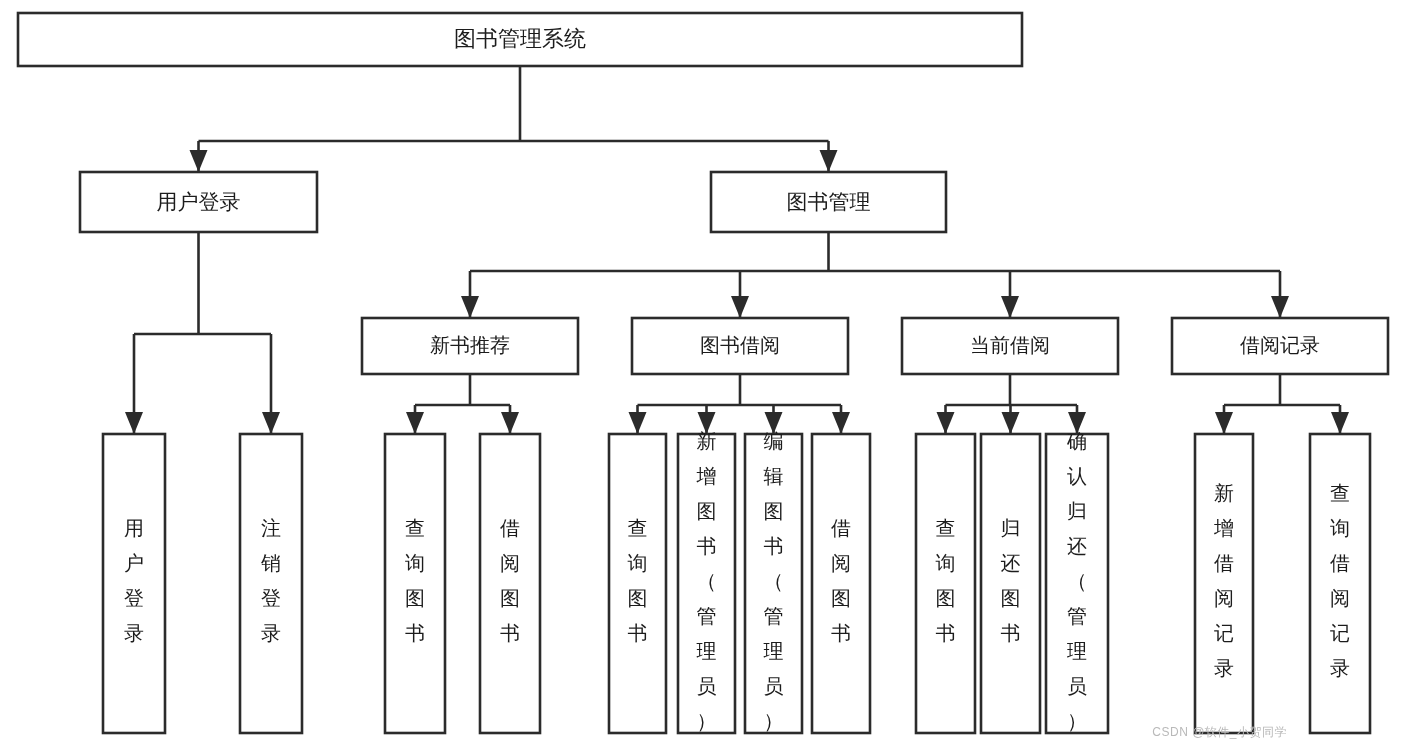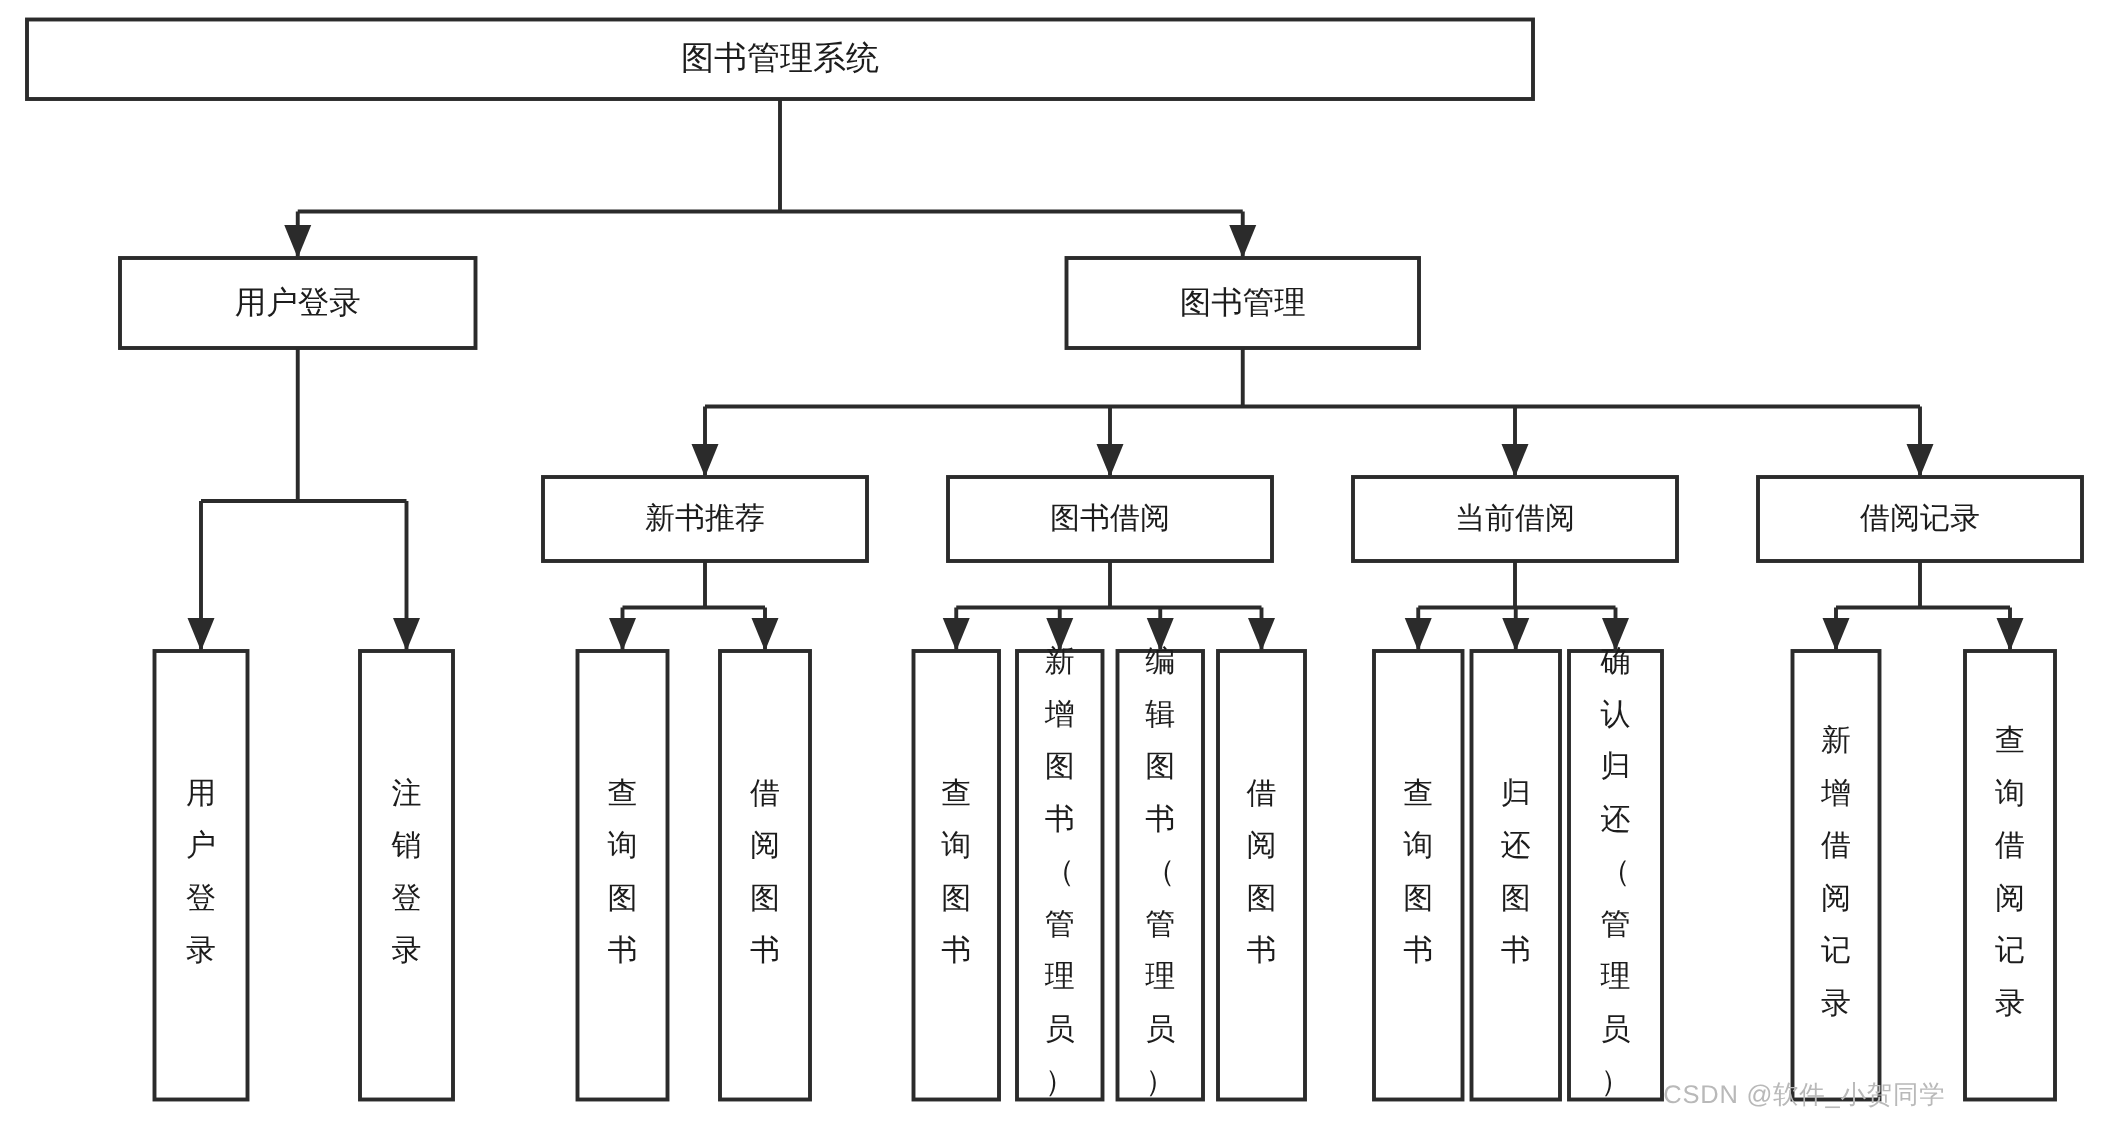--- a/index.html
+++ b/index.html
@@ -56,24 +56,24 @@
     stroke: #2b2b2b;
     stroke-width: 2.6;
     fill: none;
   }
   .arrow-head {
     fill: #2b2b2b;
     stroke: none;
   }
   .watermark {
     position: absolute;
-    right: 6px;
+    right: 16px;
     bottom: 6px;
     font-family: "Liberation Sans", "DejaVu Sans", sans-serif;
-    font-size: 17px;
+    font-size: 12px;
     color: #b9b9b9;
     letter-spacing: 0.5px;
     white-space: nowrap;
     pointer-events: none;
   }
 </style>
 </head>
 <body>
 
 <div id="diagram-root">

